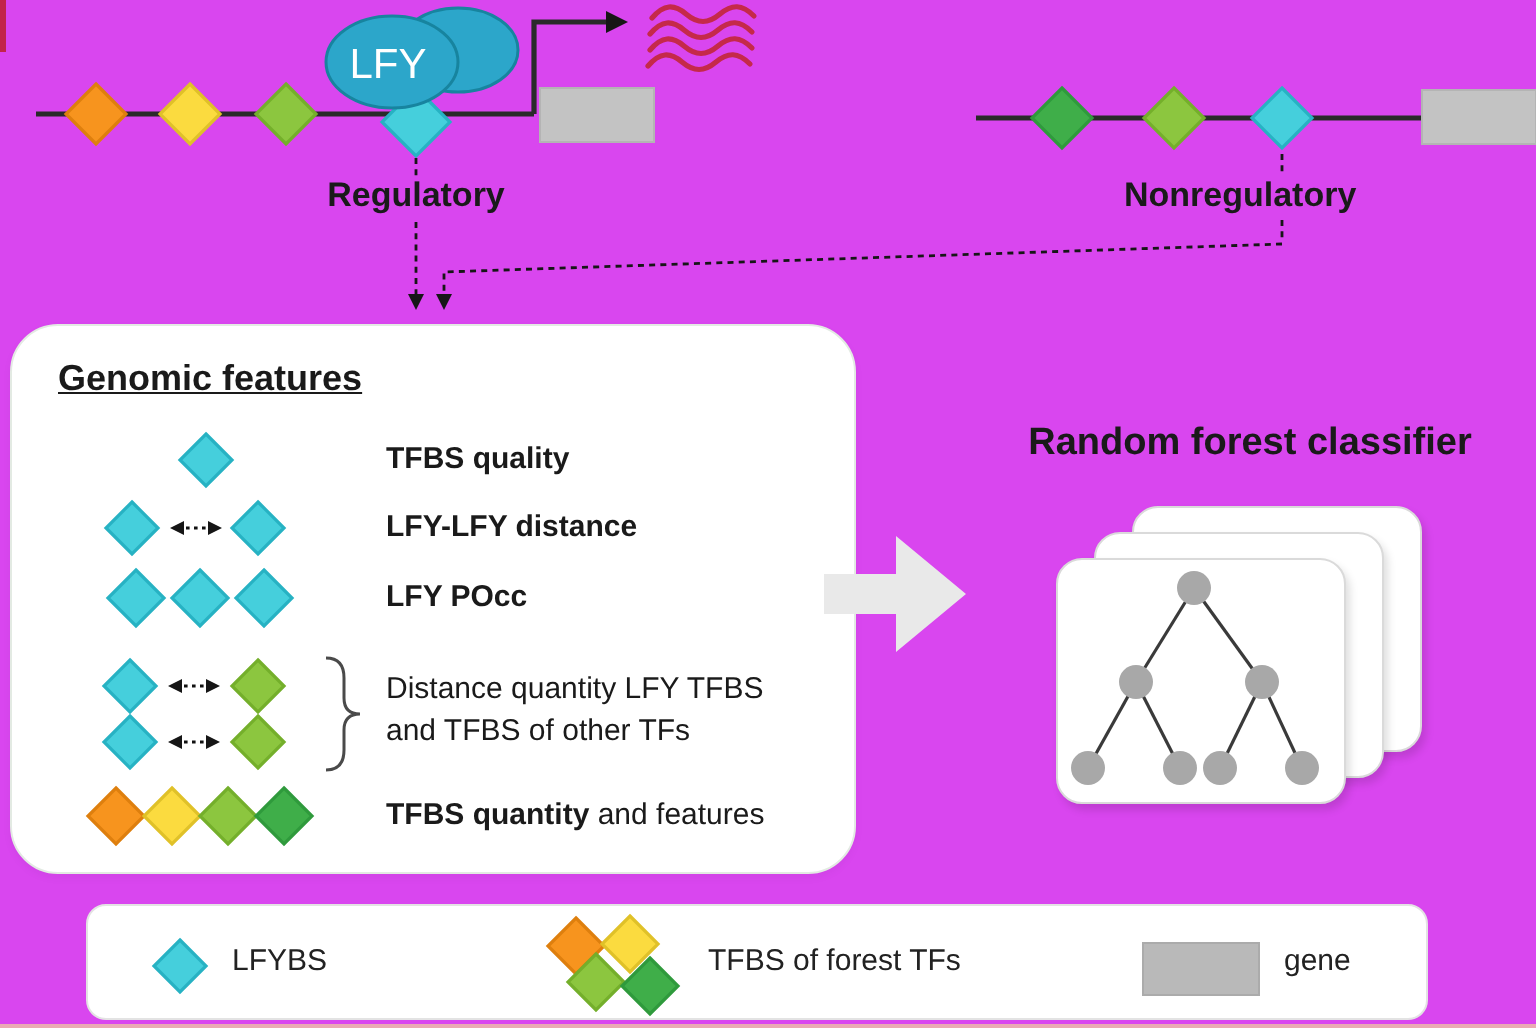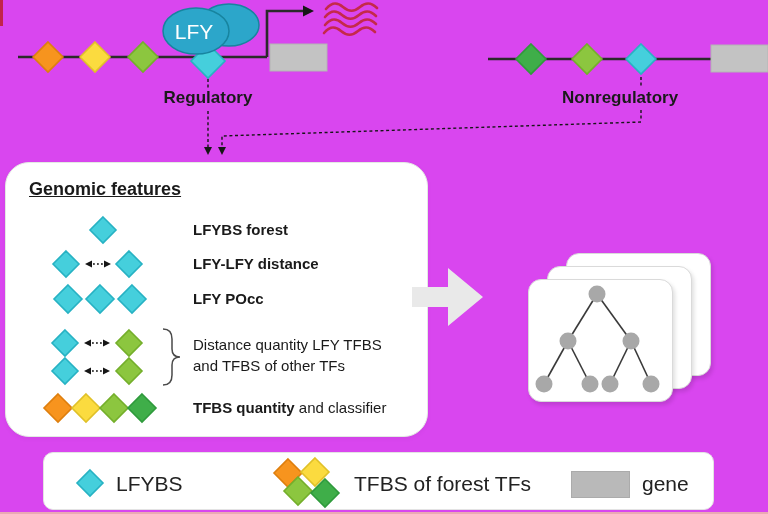--- a/index.html
+++ b/index.html
@@ -25,21 +25,21 @@
   #rf-title{left:494px;top:211px;width:262px;text-align:center;font-size:19px;font-weight:bold;}
   .rf-card{
     position:absolute;width:143px;height:121px;background:#fff;border:1px solid #dadada;
     border-radius:13px;box-shadow:2px 3px 4px rgba(0,0,0,.13);
   }
   
   #legend-box{
     left:43px;top:452px;width:669px;height:56px;background:#fff;
     border:1.2px solid #e3e3e3;border-radius:10px;
   }
-  .legend-label{position:absolute;top:19px;font-size:21px;color:#222;white-space:nowrap;}
+  .legend-label{position:absolute;top:19px;font-size:15px;color:#222;white-space:nowrap;}
   
   .f-or{fill:#F7941E;stroke:#DE7F0E;stroke-width:1.6;}
   .f-ye{fill:#FBDB3F;stroke:#E0C128;stroke-width:1.6;}
   .f-lg{fill:#8CC63F;stroke:#74AF2B;stroke-width:1.6;}
   .f-dg{fill:#3FAE49;stroke:#2F9A3C;stroke-width:1.6;}
   .f-cy{fill:#45CFDC;stroke:#27B2C3;stroke-width:1.6;}
   .gene-rect{fill:#C3C3C3;stroke:#B4B4B4;stroke-width:1;}
   .dna-line{stroke:#2a2a2a;stroke-width:2.6;fill:none;}
   .dash-line{stroke:#161616;stroke-width:1.4;fill:none;stroke-dasharray:3,2.6;}
   .solid-head{fill:#161616;stroke:none;}
@@ -146,32 +146,33 @@
       <path d="M157,166 Q166,166 166,176 L166,186 Q166,194 174,194 Q166,194 166,202 L166,212 Q166,222 157,222" fill="none" stroke="#4a4a4a" stroke-width="1.5"></path>
 
       <g>
         <path class="f-or" d="M0,-14 L14,0 L0,14 L-14,0 Z" transform="translate(52,245)"></path>
         <path class="f-ye" d="M0,-14 L14,0 L0,14 L-14,0 Z" transform="translate(80,245)"></path>
         <path class="f-lg" d="M0,-14 L14,0 L0,14 L-14,0 Z" transform="translate(108,245)"></path>
         <path class="f-dg" d="M0,-14 L14,0 L0,14 L-14,0 Z" transform="translate(136,245)"></path>
       </g>
     </svg>
 
-    <span class="feat-label fl-bold" style="top:58px">LFYBS forest</span>
+    <span class="feat-label fl-bold" style="top:58px">TFBS quality</span>
     <span class="feat-label fl-bold" style="top:92px">LFY-LFY distance</span>
     <span class="feat-label fl-bold" style="top:127px">LFY POcc</span>
     <span class="feat-label" id="feat-label-4" style="top:171px"><span>Distance quantity LFY TFBS</span><br>
           <span>and TFBS of other TFs</span></span>
-    <span class="feat-label" style="top:236px"><span class="fl-bold">TFBS quantity</span><span> and classifier</span></span>
+    <span class="feat-label" style="top:236px"><span class="fl-bold">TFBS quantity</span><span> and features</span></span>
   </div>
 
   <svg class="abs" style="left:408px;top:262px" width="80" height="70" viewBox="0 0 80 70">
     <polygon points="4,25 40,25 40,6 75,35 40,64 40,45 4,45" fill="#e9e9e9"></polygon>
   </svg>
 
+  <div id="rf-title" class="abs lbl">Random forest classifier</div>
 
   <div class="rf-card abs" style="left:566px;top:253px"></div>
   <div class="rf-card abs" style="left:547px;top:266px"></div>
   <div class="rf-card abs" style="left:528px;top:279px">
     <svg width="143" height="121" viewBox="0 0 143 121">
       <line class="tree-line" x1="68" y1="14" x2="39" y2="61"></line>
       <line class="tree-line" x1="68" y1="14" x2="102" y2="61"></line>
       <line class="tree-line" x1="39" y1="61" x2="15" y2="104"></line>
       <line class="tree-line" x1="39" y1="61" x2="61" y2="104"></line>
       <line class="tree-line" x1="102" y1="61" x2="81" y2="104"></line>

